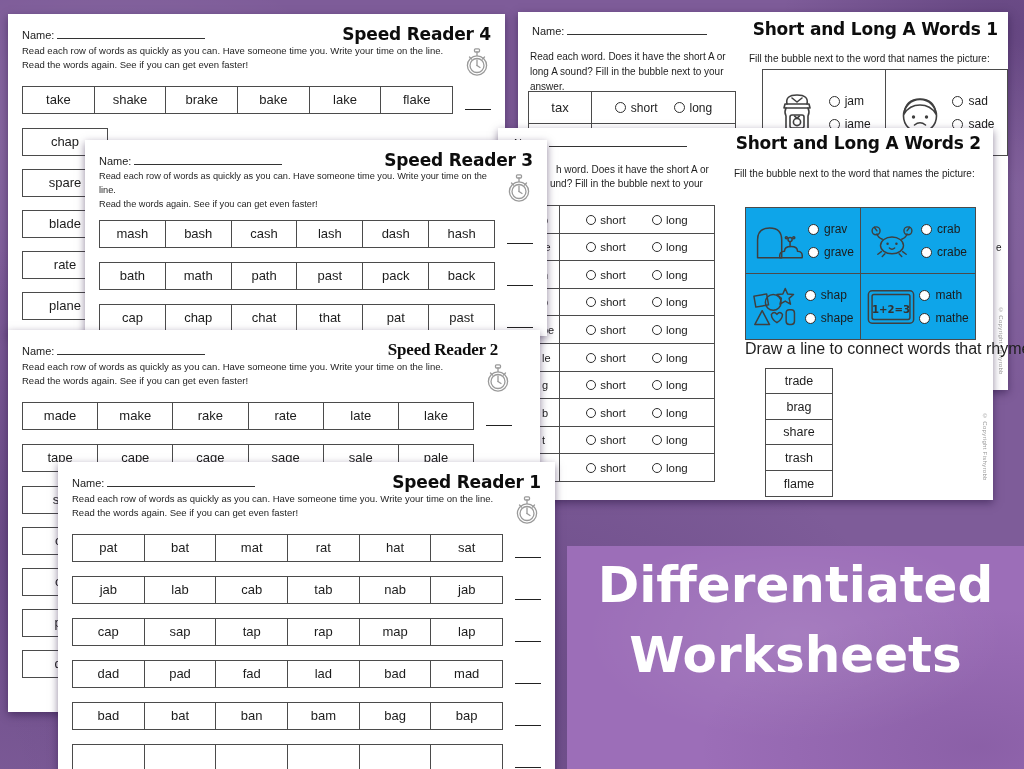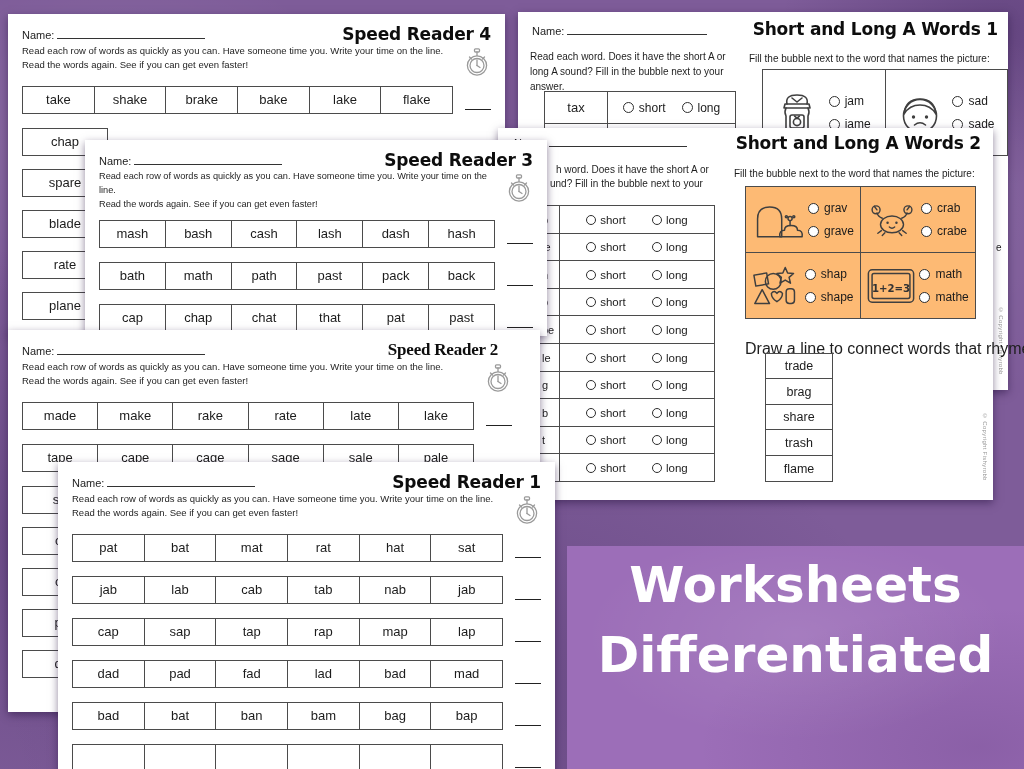--- a/index.html
+++ b/index.html
@@ -35,40 +35,40 @@
 
   .leftcol .cell{display:block;flex:none;width:86px;border:1.6px solid #4b4b4b;margin-bottom:13px;box-sizing:border-box;}
   #sr2 .leftcol{margin-top:9px;}
 
   
   .opt{display:flex;align-items:center;gap:5px;font-size:12px;color:#1c1c1c;white-space:nowrap;}
   .bubble{display:inline-block;width:9px;height:9px;border:1.3px solid #2e2e2e;border-radius:50%;flex:none;background:#fff;}
   .optcol{display:flex;flex-direction:column;gap:9px;}
 
   
-  .w1row{display:flex;border:1.5px solid #4b4b4b;height:31px;align-items:stretch;background:#fff;margin-left:16px;}
+  .w1row{display:flex;border:1.5px solid #4b4b4b;height:31px;align-items:stretch;background:#fff;}
   .w1word{width:62px;border-right:1.5px solid #4b4b4b;display:flex;align-items:center;justify-content:center;font-size:13px;}
   .w1opts{flex:1;display:flex;gap:16px;justify-content:center;align-items:center;}
   .w1row.partial{height:12px;border-top:none;}
   .pdiv{width:62px;border-right:1.5px solid #4b4b4b;}
 
   
   .sltable{width:177px;}
   .slrow{display:flex;align-items:stretch;height:29px;border:1.4px solid #4b4b4b;margin-top:-1.4px;background:#fff;box-sizing:border-box;}
   .slrow:first-child{margin-top:0;}
   .frag{width:21px;border-right:1.4px solid #4b4b4b;display:flex;align-items:center;font-size:11px;padding-left:3px;box-sizing:border-box;}
   .slopts{flex:1;display:flex;justify-content:space-evenly;align-items:center;}
   .slopts .opt{font-size:11.5px;gap:4px;}
   .slopts .bubble{width:8px;height:8px;}
 
   
   .picbox{display:flex;border:1.5px solid #4b4b4b;background:#fff;box-sizing:border-box;}
   .piccell{flex:1;display:flex;align-items:center;justify-content:space-evenly;border-left:1.5px solid #4b4b4b;padding:2px;}
   .piccell:first-child{border-left:none;}
-  .picgrid{border:1.5px solid #4b4b4b;background:#fdba74;box-sizing:border-box;}
+  .picgrid{border:1.5px solid #4b4b4b;background:#0ea5e9;box-sizing:border-box;margin-top:21px;}
   .picrow{display:flex;height:65px;border-top:1.5px solid #4b4b4b;}
   .picrow:first-child{border-top:none;}
 
   .smalltext{font-size:10px;white-space:nowrap;color:#1e1e1e;}
   .midtext{font-size:16px;white-space:nowrap;color:#1e1e1e;}
 
   .rhyme-col{position:absolute;width:68px;}
   .rhyme-col .cell{display:flex;flex:none;align-items:center;justify-content:center;border:1.4px solid #4b4b4b;height:27px;margin-top:-1.4px;padding:0;font-size:12.5px;box-sizing:border-box;background:#fff;}
 
   .vcopy{writing-mode:vertical-rl;font-size:6px;color:#999;letter-spacing:.3px;}
@@ -440,21 +440,21 @@
               <div class="opt">
                 <span class="bubble"></span>
                 <span>mathe</span>
               </div>
             </div>
         </div>
       </div>
     </div>
 
     <div class="abs midtext" style="left:247px;top:212px;">Draw a line to connect words that rhyme:</div>
-    <div class="rhyme-col" style="left:267px;top:226px;">
+    <div class="rhyme-col" style="left:267px;top:241px;">
         <div class="cell">trade</div>
         <div class="cell">brag</div>
         <div class="cell">share</div>
         <div class="cell">trash</div>
         <div class="cell">flame</div>
       </div>
     <div class="abs vcopy" style="right:5px;top:285px;">© Copyright Fishyrobb</div>
   </div>
 
   <div class="sheet pad" id="sr3">
@@ -660,17 +660,17 @@
           <div class="cell"></div>
           <div class="cell"></div>
           <div class="cell"></div>
         </div>
         <div class="timeline"></div>
       </div>
     </div>
   </div>
 
   <div id="banner">
+    <div class="banner-line">Differentiated</div>
     <div class="banner-line">Worksheets</div>
-    <div class="banner-line">Differentiated</div>
   </div>
 
 </div>
 
 </body></html>

